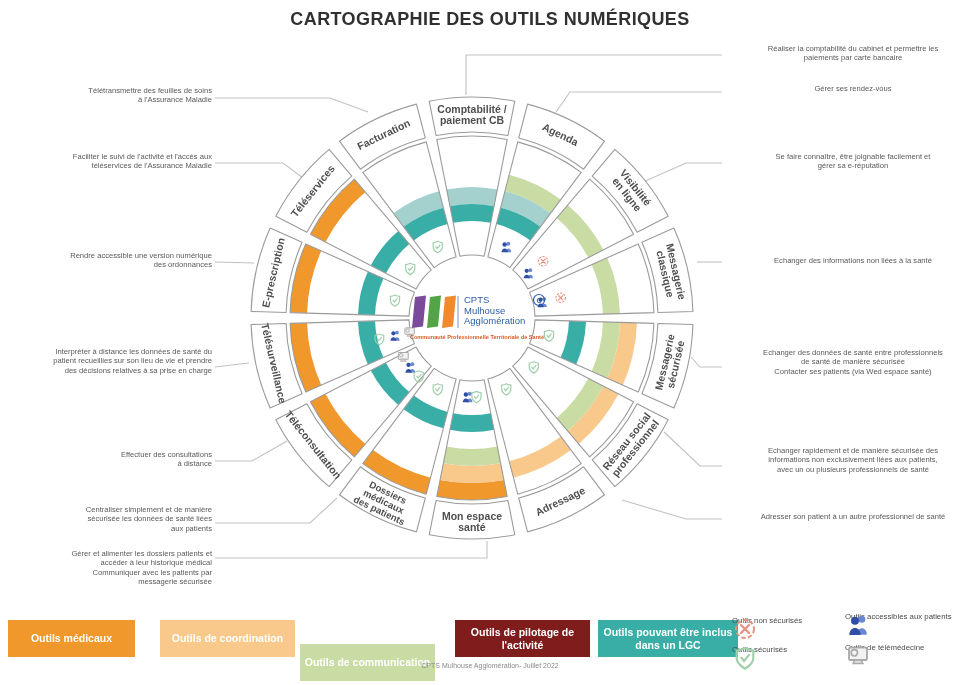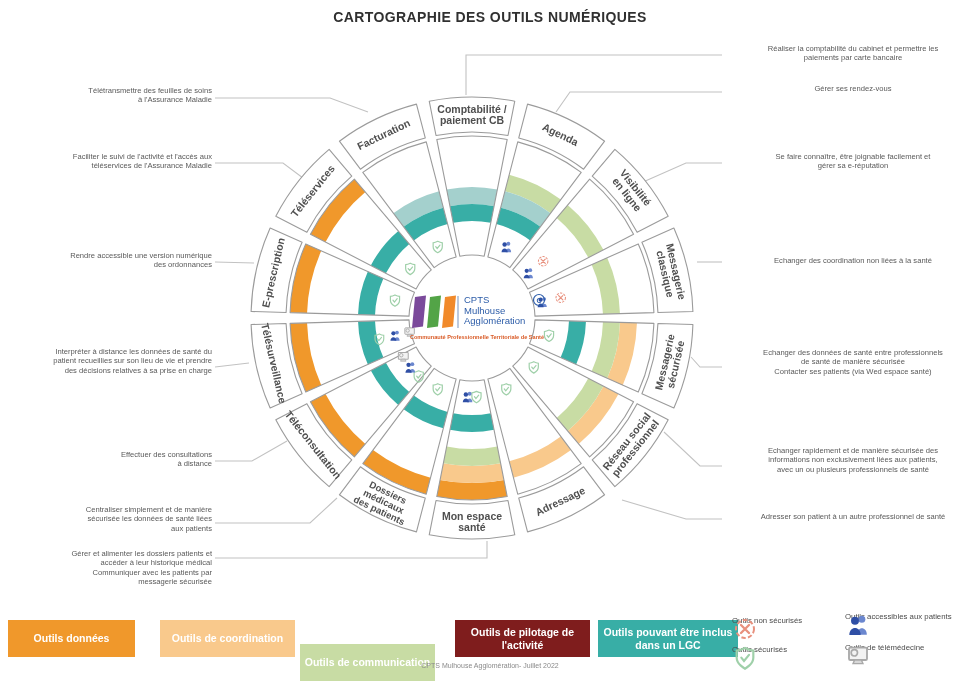--- a/index.html
+++ b/index.html
@@ -1,19 +1,19 @@
 <!DOCTYPE html>
 <html><head>
 <meta charset="utf-8">
 <style>
   html,body{margin:0;padding:0;background:#fff;}
   .canvas{position:relative;width:980px;height:685px;background:#fff;overflow:hidden;
           font-family:"Liberation Sans",sans-serif;}
   .title{position:absolute;top:9px;left:0;width:980px;text-align:center;
-         font-size:14px;font-weight:bold;color:#303030;letter-spacing:.4px;}
+         font-size:18px;font-weight:bold;color:#303030;letter-spacing:.4px;}
   svg{position:absolute;top:0;left:0;}
   .annotation{position:absolute;font-size:7.6px;line-height:9.4px;color:#595959;
               white-space:pre-line;}
   .annotation.left{text-align:right;}
   .annotation.right{text-align:center;}
   .legend-box{position:absolute;display:flex;align-items:center;justify-content:center;
               height:37px;text-align:center;color:#fff;font-weight:bold;font-size:10.5px;
               line-height:12.5px;}
   .legend-icon-row{position:absolute;display:flex;align-items:center;gap:6px;}
   .legend-icon-row .lab{font-size:7.8px;color:#4a4a4a;}
@@ -282,31 +282,31 @@
 aux patients</div>
       <div class="annotation left" style="top: 549px; right: 768px; width: 240px;">Gérer et alimenter les dossiers patients et
 accéder à leur historique médical
 Communiquer avec les patients par
 messagerie sécurisée</div>
       <div class="annotation right" style="top: 44px; left: 728px; width: 250px;">Réaliser la comptabilité du cabinet et permettre les
 paiements par carte bancaire</div>
       <div class="annotation right" style="top: 84px; left: 728px; width: 250px;">Gérer ses rendez-vous</div>
       <div class="annotation right" style="top: 152px; left: 728px; width: 250px;">Se faire connaître, être joignable facilement et
 gérer sa e-réputation</div>
-      <div class="annotation right" style="top: 256px; left: 728px; width: 250px;">Echanger des coordination non liées à la santé</div>
+      <div class="annotation right" style="top: 256px; left: 728px; width: 250px;">Echanger des informations non liées à la santé</div>
       <div class="annotation right" style="top: 348px; left: 728px; width: 250px;">Echanger des données de santé entre professionnels
 de santé de manière sécurisée
 Contacter ses patients (via Wed espace santé)</div>
       <div class="annotation right" style="top: 446px; left: 728px; width: 250px;">Echanger rapidement et de manière sécurisée des
 informations non exclusivement liées aux patients,
 avec un ou plusieurs professionnels de santé</div>
       <div class="annotation right" style="top: 512px; left: 728px; width: 250px;">Adresser son patient à un autre professionnel de santé</div>
     </div>
   <div id="legend">
-      <div class="legend-box" style="left: 8px; width: 127px; top: 620px; background: rgb(240, 152, 43); white-space: pre-line;">Outils données</div>
+      <div class="legend-box" style="left: 8px; width: 127px; top: 620px; background: rgb(240, 152, 43); white-space: pre-line;">Outils médicaux</div>
       <div class="legend-box" style="left: 160px; width: 135px; top: 620px; background: rgb(249, 201, 140); white-space: pre-line;">Outils de coordination</div>
       <div class="legend-box" style="left: 300px; width: 135px; top: 620px; background: rgb(200, 220, 164); white-space: pre-line; margin-top: 24px;">Outils de communication</div>
       <div class="legend-box" style="left: 455px; width: 135px; top: 620px; background: #7f1d1d; white-space: pre-line;">Outils de pilotage de
 l'activité</div>
       <div class="legend-box" style="left: 598px; width: 140px; top: 620px; background: rgb(56, 174, 166); white-space: pre-line;">Outils pouvant être inclus
 dans un LGC</div>
       <div class="legend-icon-row" style="left: 732px; top: 616px;">
         <svg width="26" height="26">
           <g>
             <g transform="translate(13,13) scale(1.6666666666666667)">

